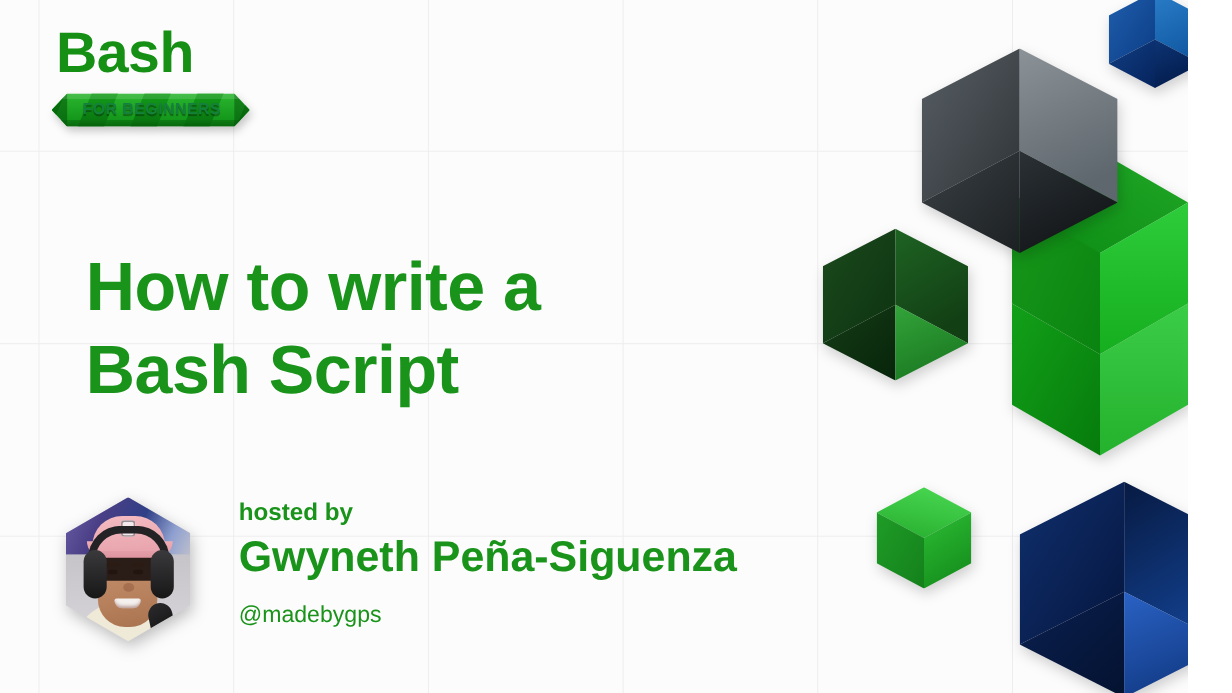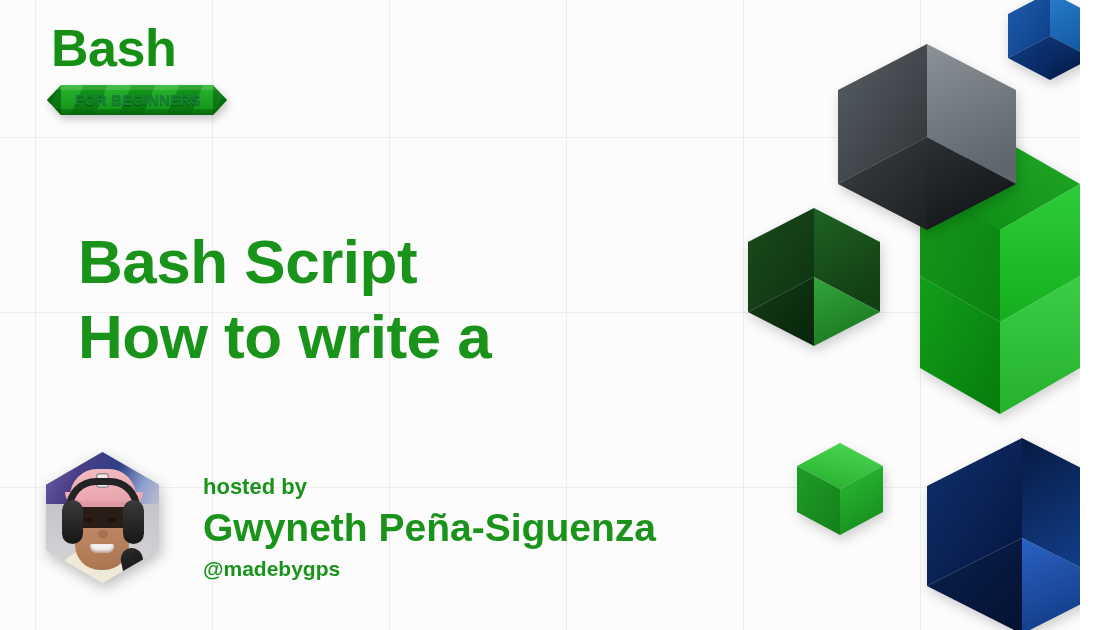--- a/index.html
+++ b/index.html
@@ -83,24 +83,24 @@
     font-size: 62px;
     font-weight: 600;
     line-height: 1.22;
     letter-spacing: -0.5px;
   }
   .title-line { display: block; white-space: nowrap; }
 
   
   .presenter {
     position: absolute;
-    left: 46px;
+    left: 60px;
     top: 452px;
     display: flex;
-    align-items: flex-end;
+    align-items: flex-start;
     z-index: 5;
   }
   .avatar {
     position: relative;
     width: 113px;
     height: 131px;
     filter: drop-shadow(2px 5px 7px rgba(0,0,0,0.25));
   }
   .avatar-clip {
     width: 113px;
@@ -204,23 +204,23 @@
     line-height: 1.3;
     margin-bottom: 3px;
   }
   .presenter-name {
     font-size: 39px;
     font-weight: 600;
     line-height: 1.2;
   }
   .presenter-handle {
     font-size: 21px;
-    font-weight: 700;
+    font-weight: 400;
     line-height: 1.4;
-    margin-top: 2px;
+    margin-top: 14px;
   }
 </style>
 </head>
 <body>
 
 <div class="slide">
 
   <div class="grid"></div>
 
   <div class="cube" style="left:920px; top:138px; z-index:2;">
@@ -427,22 +427,22 @@
           <polygon points="180,19 166,4 166,34" fill="#045209" opacity="0.5"></polygon>
 
           <polygon points="0,4 180,4 180,9 0,9" fill="#ffffff" opacity="0.12"></polygon>
         </g>
       </svg>
       <div class="ribbon-label">FOR BEGINNERS</div>
     </div>
   </div>
 
   <h1 class="title">
+    <span class="title-line">How to write a</span>
     <span class="title-line">Bash Script</span>
-    <span class="title-line">How to write a</span>
   </h1>
 
   <div class="presenter">
     <div class="avatar">
       <div class="avatar-clip">
         <div class="ph-bg"></div>
         <div class="ph-bg2"></div>
         <div class="ph-hoodie"></div>
         <div class="ph-face"></div>
         <div class="ph-hair"></div>

